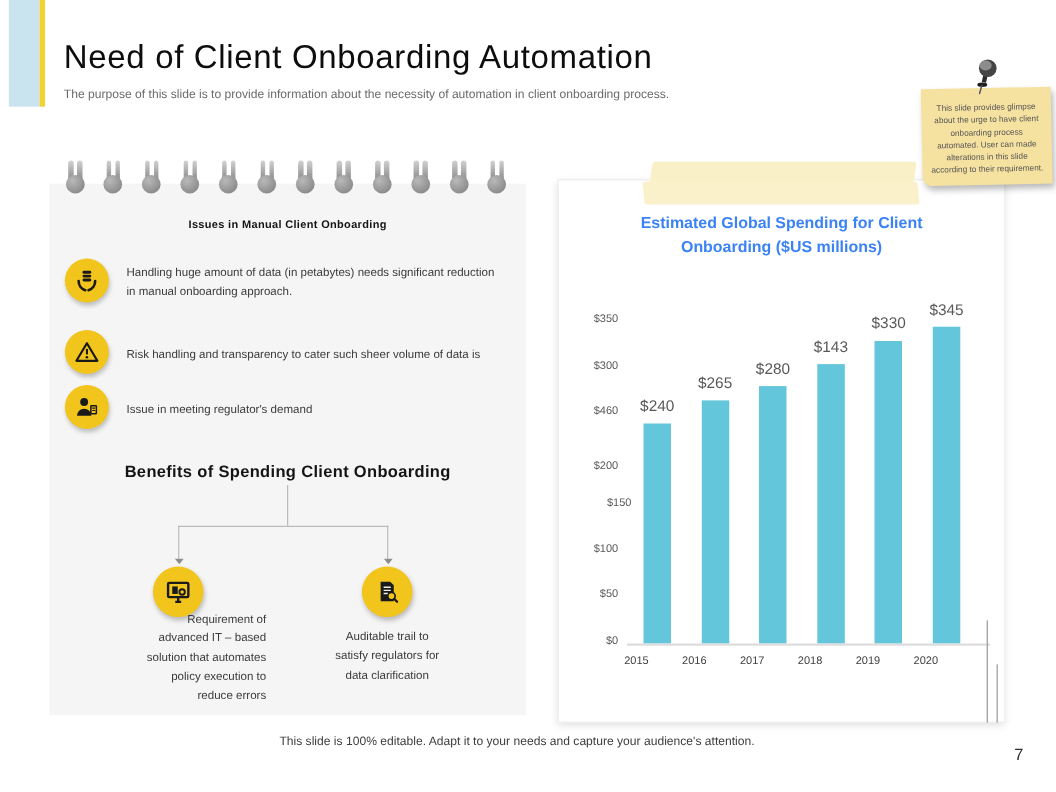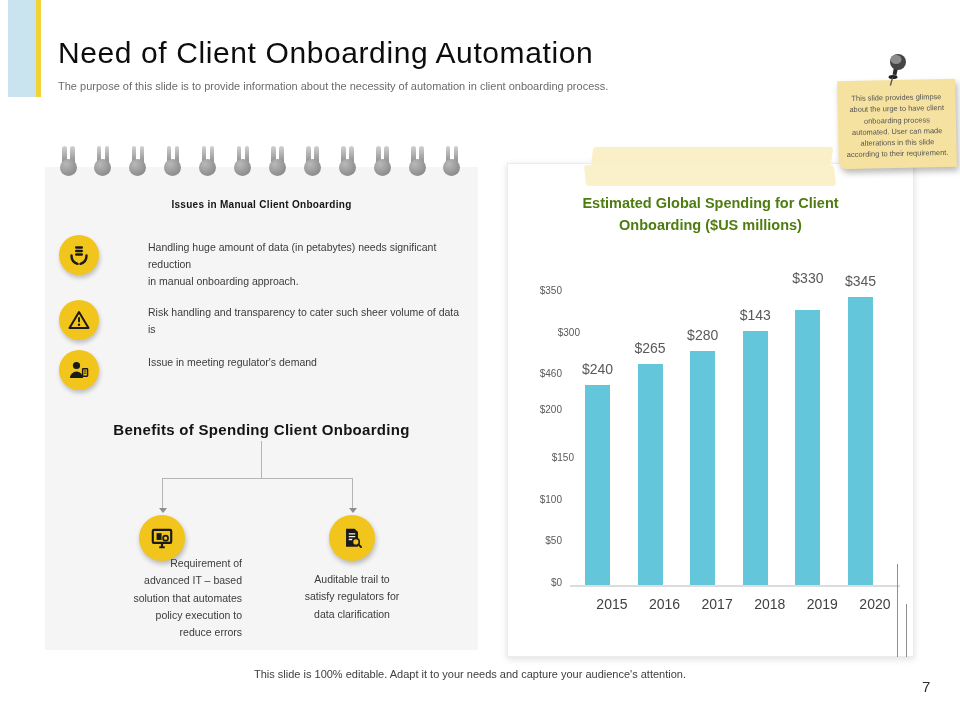--- a/index.html
+++ b/index.html
@@ -30,46 +30,46 @@
   
   .left-panel{position:absolute;left:45px;top:167px;width:433px;height:483px;background:#f5f5f5;z-index:1;}
   .spiral-binding{position:absolute;left:58px;top:146px;width:404px;display:flex;justify-content:space-between;z-index:2;}
   .ring{position:relative;width:20px;height:34px;}
   .ring .prong{position:absolute;top:0;width:4.5px;height:19px;border-radius:2.5px;background:linear-gradient(180deg,#d2d2d2,#858585);}
   .ring .prong.p1{left:4px;} .ring .prong.p2{left:12px;}
   .ring .ball{position:absolute;top:13px;left:1.5px;width:17px;height:17px;border-radius:50%;
     background:radial-gradient(circle at 35% 30%, #b9b9b9, #7c7c7c);}
 
   .issues-heading{position:absolute;top:32px;left:0;width:100%;text-align:center;font-size:10px;font-weight:bold;color:#141414;letter-spacing:.3px;}
-  .issue-item{position:absolute;left:14px;right:10px;display:flex;align-items:flex-start;gap:33px;}
+  .issue-item{position:absolute;left:14px;right:10px;display:flex;align-items:center;}
   .icon-circle{width:40px;height:40px;border-radius:50%;background:#f2c51d;flex:0 0 auto;
     display:flex;align-items:center;justify-content:center;box-shadow:1px 3px 4px rgba(0,0,0,.22);}
   .issue-text{margin-left:16px;margin-top:4px;font-size:10.5px;line-height:1.6;color:#3b3b3b;white-space:pre-line;}
 
   .benefits-heading{position:absolute;top:254px;left:0;width:100%;text-align:center;font-size:15px;font-weight:bold;color:#141414;letter-spacing:.3px;}
   .conn{position:absolute;background:#b5b5b5;}
   .conn-v1{left:216px;top:274px;width:1px;height:37px;}
   .conn-h{left:117px;top:311px;width:191px;height:1px;}
   .conn-v2{left:117px;top:311px;width:1px;height:30px;}
   .conn-v3{left:307px;top:311px;width:1px;height:30px;}
   .conn-arrow{position:absolute;width:0;height:0;border-left:4px solid transparent;border-right:4px solid transparent;border-top:5px solid #8d8d8d;}
   .arr-l{left:113.5px;top:341px;} .arr-r{left:303.5px;top:341px;}
   .benefit-icon{position:absolute;width:46px;height:46px;border-radius:50%;background:#f2c51d;
     display:flex;align-items:center;justify-content:center;box-shadow:1px 3px 5px rgba(0,0,0,.25);}
   .benefit-text{position:absolute;width:160px;text-align:center;font-size:10.5px;line-height:1.65;color:#3b3b3b;white-space:pre-line;}
 
   
   .chart-panel{position:absolute;left:507px;top:163px;width:407px;height:494px;background:#ffffff;
     border:1px solid #ececec;box-shadow:0 2px 7px rgba(0,0,0,.13);box-sizing:border-box;z-index:2;}
-  .chart-title{position:absolute;top:28px;left:50px;right:50px;text-align:center;font-size:14.5px;font-weight:bold;color:#4d7c0f;line-height:1.55;}
+  .chart-title{position:absolute;top:28px;left:50px;right:50px;text-align:center;font-size:14.5px;font-weight:bold;color:#3b82f6;line-height:1.55;}
   .y-tick{position:absolute;left:0;width:54px;text-align:right;font-size:10px;color:#595959;}
   .axis-line{position:absolute;left:62px;top:421px;width:330px;height:2px;background:#dcdcdc;}
   .bar{position:absolute;width:25px;background:#63c6db;}
   .bar-value{position:absolute;width:60px;text-align:center;font-size:14px;color:#595959;}
-  .bar-cat{position:absolute;width:60px;text-align:right;font-size:14px;color:#3f3f3f;top:432px;}
+  .bar-cat{position:absolute;width:60px;text-align:left;font-size:10px;color:#3f3f3f;top:432px;}
   .deco-line{position:absolute;width:1px;background:#8f8f8f;}
   .deco-1{left:389px;top:400px;height:93px;}
   .deco-2{left:398px;top:440px;height:53px;}
 
   .footer-note{position:absolute;left:0;right:20px;top:668px;text-align:center;font-size:11px;color:#3d3d3d;}
   .page-number{position:absolute;left:922px;top:678px;font-size:15px;color:#2e2e2e;}
 </style>
 </head>
 <body>
 
@@ -219,38 +219,38 @@
     </div>
   </div>
 
 <div class="chart-panel">
   <div class="chart-title">Estimated Global Spending for Client Onboarding ($US millions)</div>
   <div id="chart-plot">
       <div class="y-tick" style="top: 413px;">$0</div>
       <div class="y-tick" style="top: 371.286px;">$50</div>
       <div class="y-tick" style="top: 329.571px;">$100</div>
       <div class="y-tick" style="top: 287.857px; margin-left: 12px;">$150</div>
-      <div class="y-tick" style="top: 240px;">$200</div>
+      <div class="y-tick" style="top: 254px;">$200</div>
       <div class="y-tick" style="top: 204.429px;">$460</div>
-      <div class="y-tick" style="top: 162.714px; padding-left: 18px;">$300</div>
+      <div class="y-tick" style="top: 162.714px;">$300</div>
       <div class="y-tick" style="top: 121px;">$350</div>
       <div class="bar" style="background: rgb(99, 198, 219); left: 77px; top: 220.771px; height: 200.229px;"></div>
       <div class="bar-value" style="left: 59.5px; top: 196.771px;">$240</div>
       <div class="bar-cat" style="left: 59.5px;">2015</div>
       <div class="bar" style="background: rgb(99, 198, 219); left: 129.6px; top: 199.914px; height: 221.086px;"></div>
       <div class="bar-value" style="left: 112.1px; top: 175.914px;">$265</div>
       <div class="bar-cat" style="left: 112.1px;">2016</div>
       <div class="bar" style="background: rgb(99, 198, 219); left: 182.2px; top: 187.4px; height: 233.6px;"></div>
       <div class="bar-value" style="left: 164.7px; top: 163.4px;">$280</div>
       <div class="bar-cat" style="left: 164.7px;">2017</div>
       <div class="bar" style="background: rgb(99, 198, 219); left: 234.8px; top: 166.543px; height: 254.457px;"></div>
       <div class="bar-value" style="left: 217.3px; top: 142.543px;">$143</div>
       <div class="bar-cat" style="left: 217.3px;">2018</div>
       <div class="bar" style="background: rgb(99, 198, 219); left: 287.4px; top: 145.686px; height: 275.314px;"></div>
-      <div class="bar-value" style="left: 269.9px; top: 106px;">$330</div>
+      <div class="bar-value" style="left: 269.9px; top: 121px;">$330</div>
       <div class="bar-cat" style="left: 269.9px;">2019</div>
       <div class="bar" style="background: rgb(99, 198, 219); left: 340px; top: 133.171px; height: 287.829px;"></div>
       <div class="bar-value" style="left: 322.5px; top: 109.171px;">$345</div>
       <div class="bar-cat" style="left: 322.5px;">2020</div>
     </div>
   <div class="axis-line"></div>
   <div class="deco-line deco-1"></div>
   <div class="deco-line deco-2"></div>
 </div>
 

